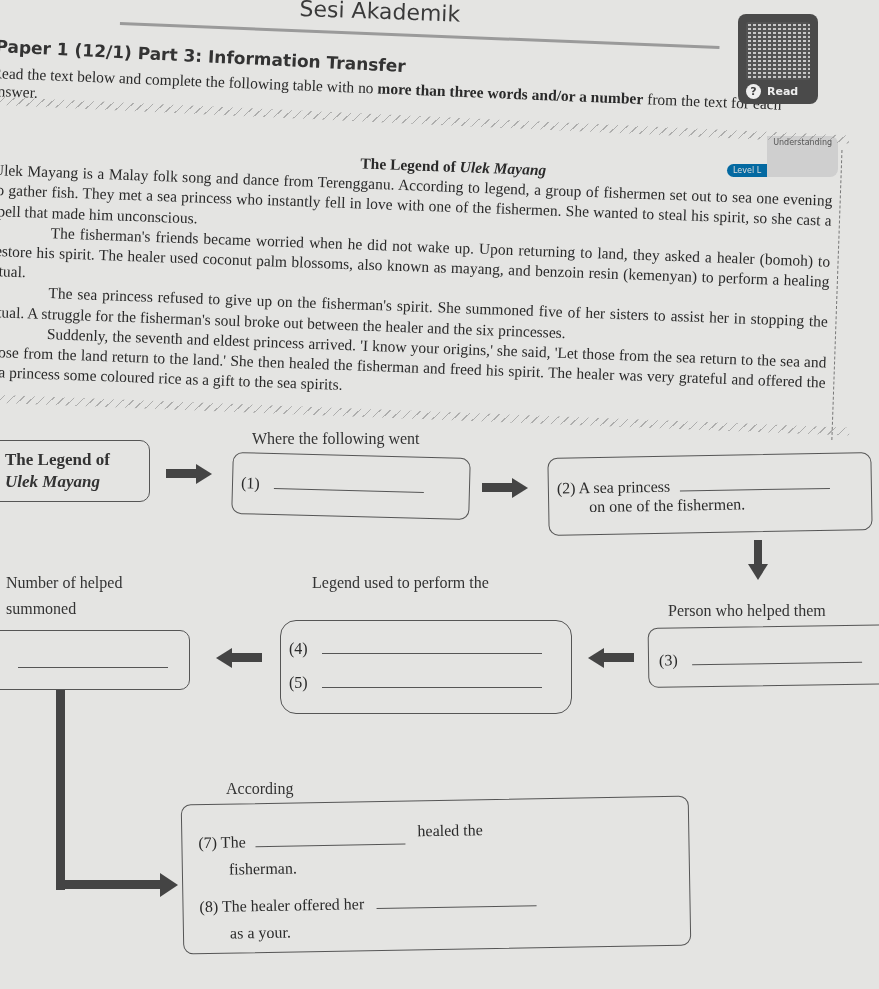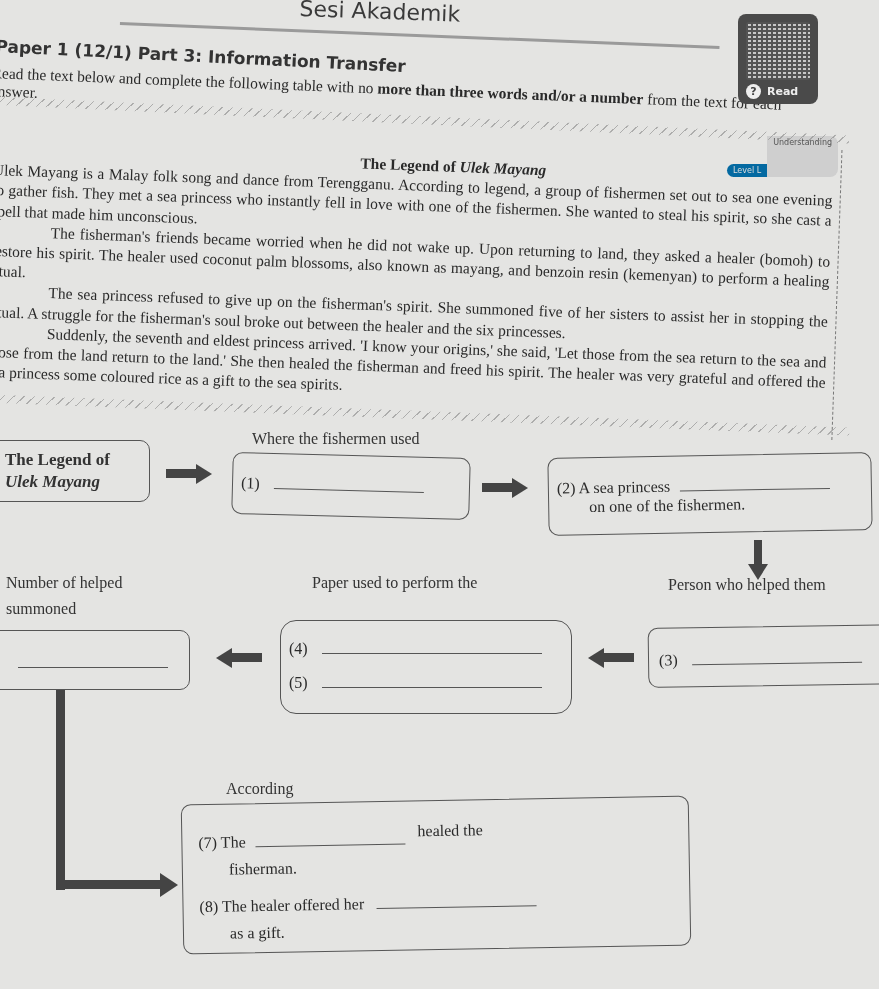--- a/index.html
+++ b/index.html
@@ -146,21 +146,21 @@
   <p class="indent">The sea princess refused to give up on the fisherman's spirit. She summoned five of her sisters to assist her in stopping the ritual. A struggle for the fisherman's soul broke out between the healer and the six princesses.</p>
   <p class="indent">Suddenly, the seventh and eldest princess arrived. 'I know your origins,' she said, 'Let those from the sea return to the sea and those from the land return to the land.' She then healed the fisherman and freed his spirit. The healer was very grateful and offered the sea princess some coloured rice as a gift to the sea spirits.</p>
 </div>
 
 <div class="abs box label" style="left:-12px; top:440px; width:162px; height:62px; padding:8px 0 0 16px; box-sizing:border-box;">
   <div style="font-weight:bold;font-size:17px;">The Legend of</div>
   <div style="font-style:italic;font-weight:bold;font-size:17px;">Ulek Mayang</div>
 </div>
 <div class="arrow-r" style="left:166px; top:464px;"></div>
 
-<div class="abs label" style="left:252px; top:428px;">Where the fishermen used</div>
+<div class="abs label" style="left:252px; top:428px;">Where the following went</div>
 <div class="abs box" style="left:232px; top:455px; width:236px; height:60px; transform:rotate(1.5deg);">
   <div class="item" style="position:absolute; left:8px; top:20px;">
     <span>(1)</span>
     <span class="blank" style="width:150px; margin-left:10px;"></span>
   </div>
 </div>
 <div class="arrow-r" style="left:482px; top:478px;"></div>
 
 <div class="abs box" style="left:548px; top:455px; width:322px; height:76px; transform:rotate(-1deg);">
   <div class="item" style="position:absolute; left:8px; top:20px;">
@@ -171,23 +171,23 @@
   <div class="item" style="position:absolute; left:40px; top:40px;">on one of the fishermen.</div>
 </div>
 
 <div class="arrow-d" style="left:748px; top:540px;"></div>
 
 <div class="abs label" style="left:6px; top:572px;">
   <div>Number of helped</div>
   <div style="margin-top:4px;">summoned</div>
 </div>
 <div class="abs label" style="left:312px; top:572px;">
-  <div>Paper used to perform the</div>
-</div>
-<div class="abs label" style="left:668px; top:574px;">Person who helped them</div>
+  <div>Legend used to perform the</div>
+</div>
+<div class="abs label" style="left:668px; top:600px;">Person who helped them</div>
 
 <div class="abs box" style="left:-20px; top:630px; width:208px; height:58px;">
   <div class="item" style="position:absolute; left:14px; top:22px;">
     <span style="visibility:hidden;">(6)</span>
     <span class="blank" style="width:150px;"></span>
   </div>
 </div>
 <div class="arrow-l" style="left:212px; top:648px;"></div>
 
 <div class="abs box" style="left:280px; top:620px; width:290px; height:92px; border-radius:16px;">
@@ -220,14 +220,14 @@
     <span>The</span>
     <span class="blank" style="width:150px; margin-left:6px;"></span>
     <span style="margin-left:8px; position:relative; top:-8px;">healed the</span>
   </div>
   <div class="item" style="position:absolute; left:46px; top:56px;">fisherman.</div>
   <div class="item" style="position:absolute; left:16px; top:92px;">
     <span>(8)</span>
     <span>The healer offered her</span>
     <span class="blank" style="width:160px; margin-left:8px;"></span>
   </div>
-  <div class="item" style="position:absolute; left:46px; top:120px;">as a gift.</div>
+  <div class="item" style="position:absolute; left:46px; top:120px;">as a your.</div>
 </div>
 
 </body></html>

